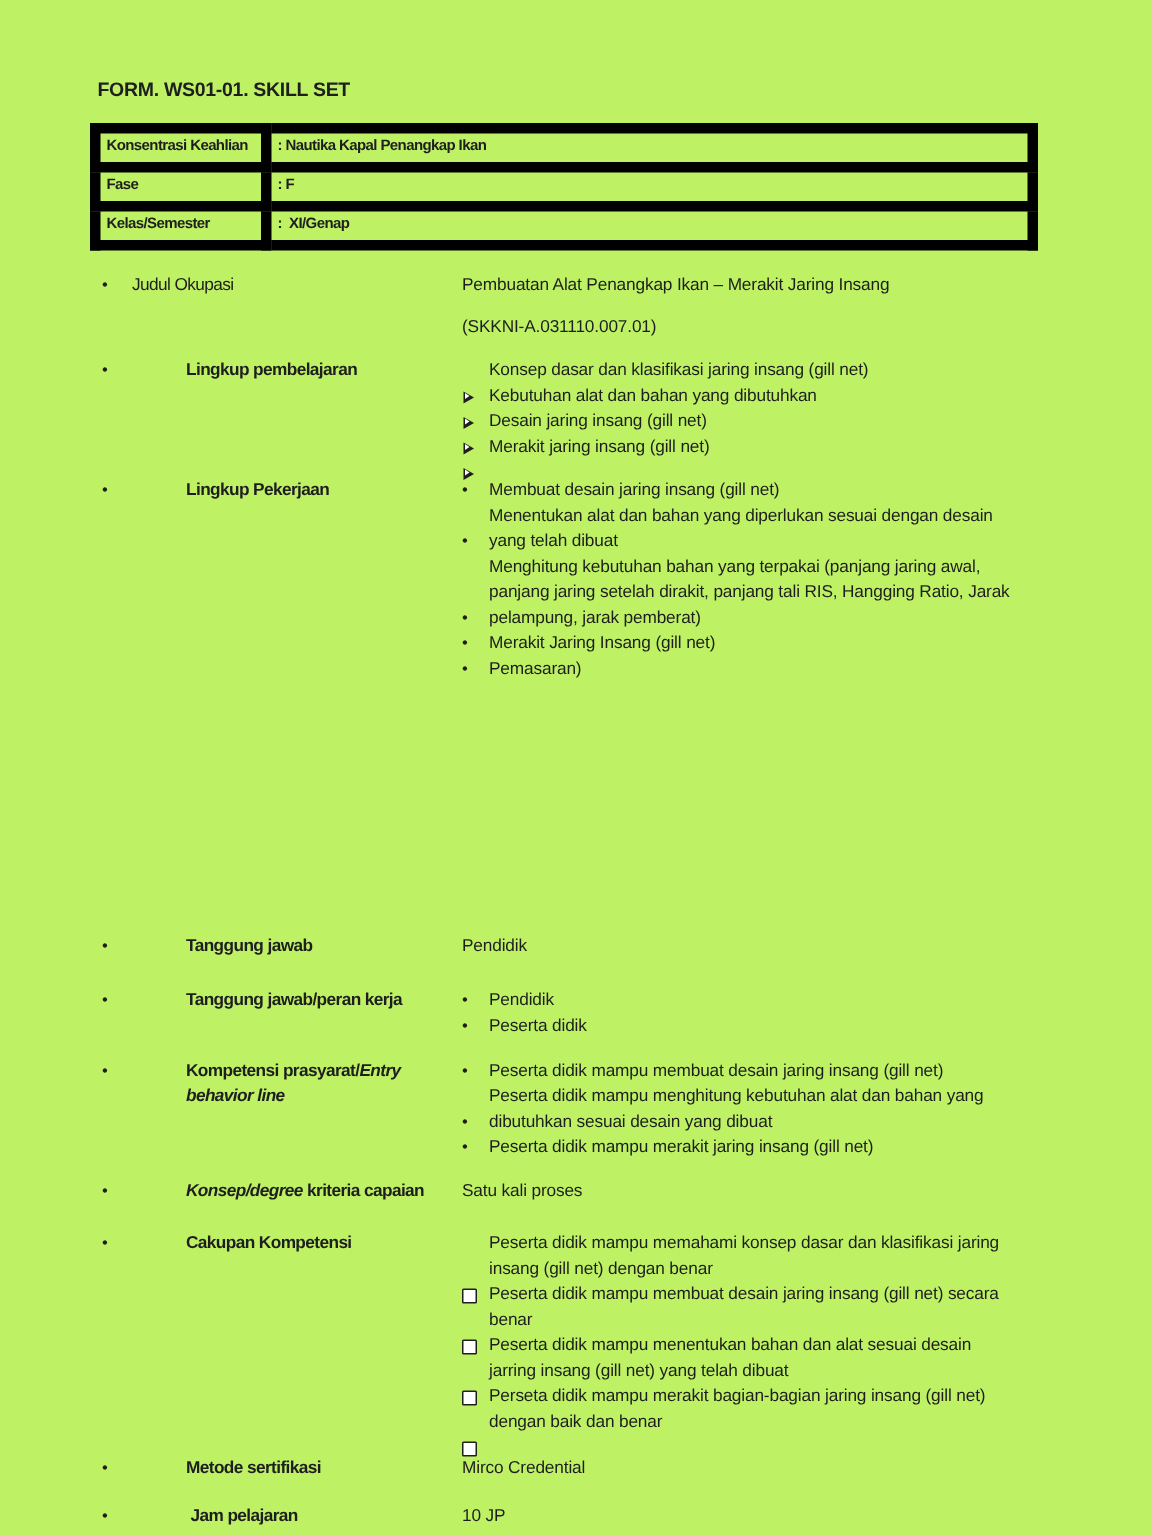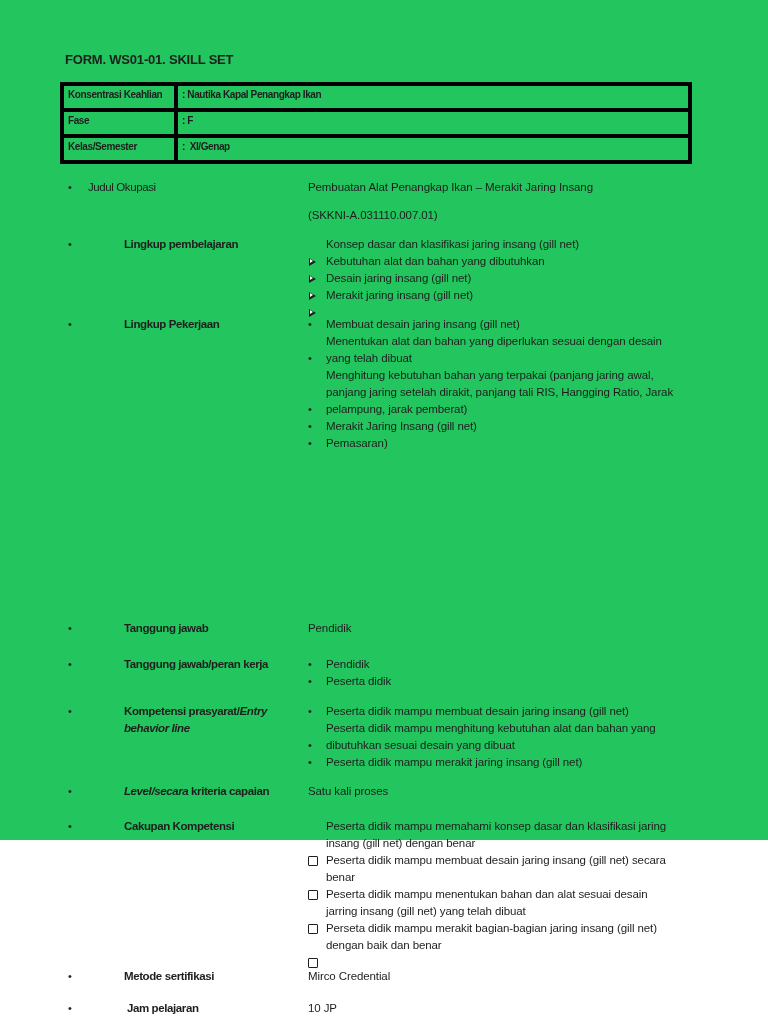--- a/index.html
+++ b/index.html
@@ -2,33 +2,33 @@
 <html><head>
 <meta charset="utf-8">
 <style>
   * { margin: 0; padding: 0; box-sizing: border-box; }
   html, body { background: #ffffff; }
   body {
     width: 768px; height: 1024px; overflow: hidden;
     font-family: "Liberation Sans", sans-serif;
     color: #1e1e1e;
   }
-  .page { width: 768px; height: 840px; background: #22c55e; }
+  .page { width: 768px; height: 1024px; background: #bef264; }
   .content { padding: 52px 60px 0 60px; }
 
   
   .heading {
     font-size: 13px; font-weight: bold; letter-spacing: -0.2px;
     line-height: 16px; margin: 0 0 14px 5px;
   }
 
   
   table.info-table { border-collapse: collapse; width: 632px; table-layout: fixed; }
   table.info-table td {
-    border: 4px solid #000000;
+    border: 7px solid #000000;
     font-size: 10px; font-weight: bold; letter-spacing: -0.4px;
     vertical-align: top; height: 26px; padding: 3px 3px 2px 4px;
     white-space: pre; overflow: visible;
   }
   td.info-label-cell { width: 114px; }
   td.info-value-cell { font-size: 10.5px; letter-spacing: -0.2px; }
 
   
   .sections { margin-top: 15px; font-size: 11.5px; line-height: 17px; letter-spacing: -0.1px; }
   .section { display: flex; align-items: flex-start; margin-bottom: 13px; }
@@ -164,21 +164,21 @@
           </div>
           <div class="sec-values">
             <div class="value-item"><span class="marker marker-bullet">•</span><span class="value-text">Peserta didik mampu membuat desain jaring insang (gill net)</span></div>
             <div class="value-item"><span class="marker marker-bullet">•</span><span class="value-text">Peserta didik mampu menghitung kebutuhan alat dan bahan yang dibutuhkan sesuai desain yang dibuat</span></div>
             <div class="value-item"><span class="marker marker-bullet">•</span><span class="value-text">Peserta didik mampu merakit jaring insang (gill net)</span></div>
           </div>
         </div>
         <div class="section sec--level-degree">
           <div class="sec-left">
             <span class="dot">•</span>
-            <span class="label-text bold"><span class="label-run italic">Level/secara</span><span class="label-run"> kriteria capaian</span></span>
+            <span class="label-text bold"><span class="label-run italic">Konsep/degree</span><span class="label-run"> kriteria capaian</span></span>
           </div>
           <div class="sec-values">
             <div class="value-item"><span class="value-text">Satu kali proses</span></div>
           </div>
         </div>
         <div class="section sec--cakupan-kompetensi">
           <div class="sec-left">
             <span class="dot">•</span>
             <span class="label-text bold"><span class="label-run">Cakupan Kompetensi</span></span>
           </div>

